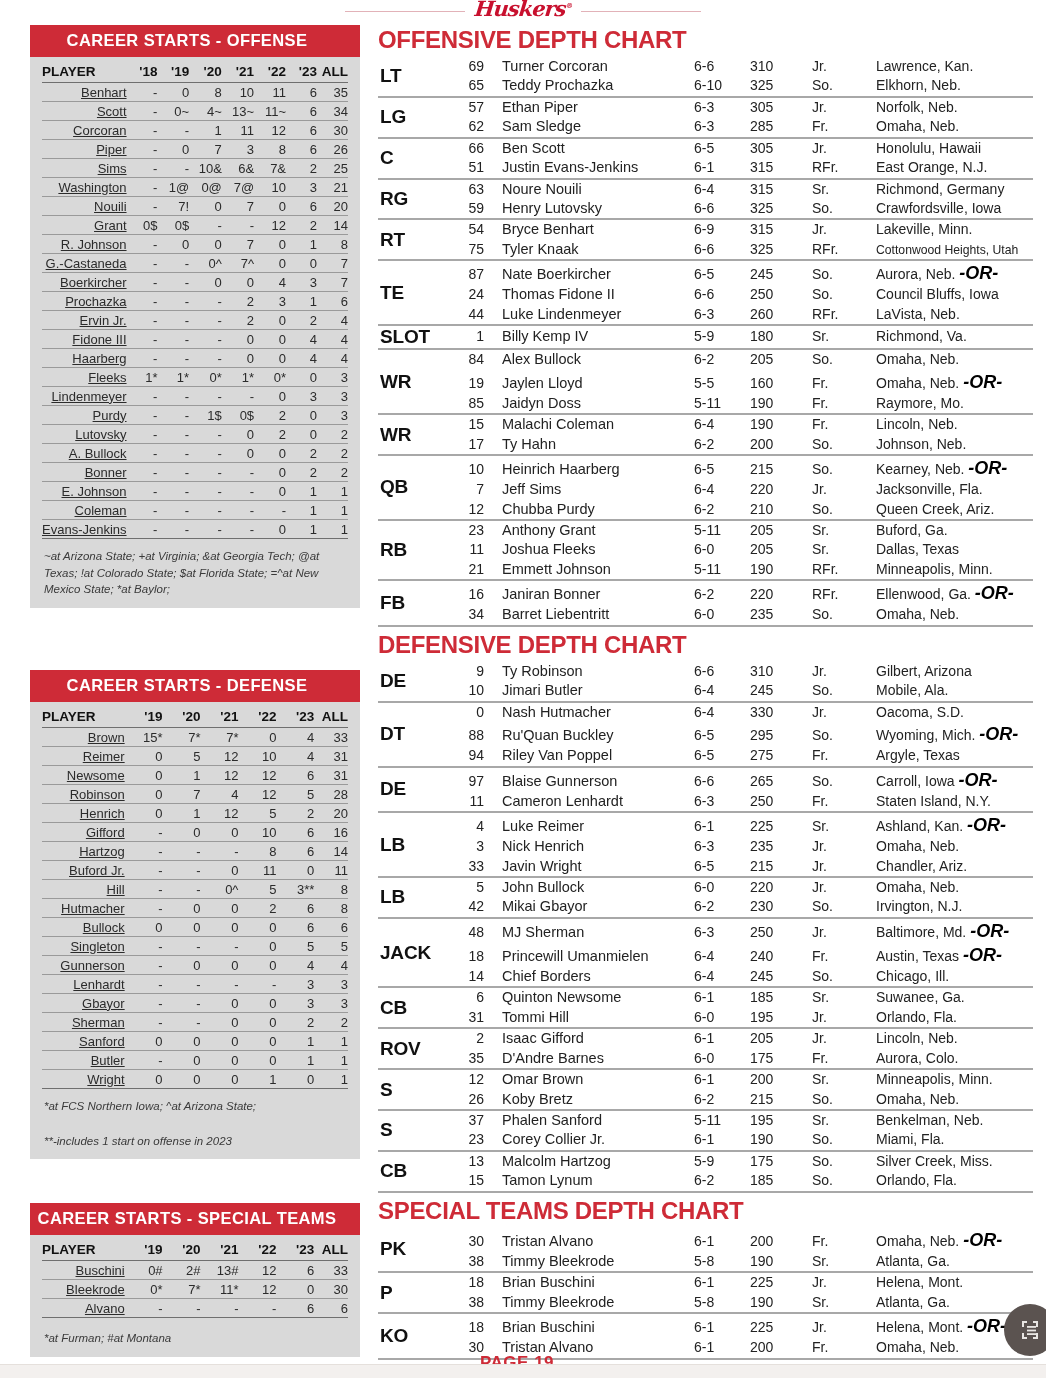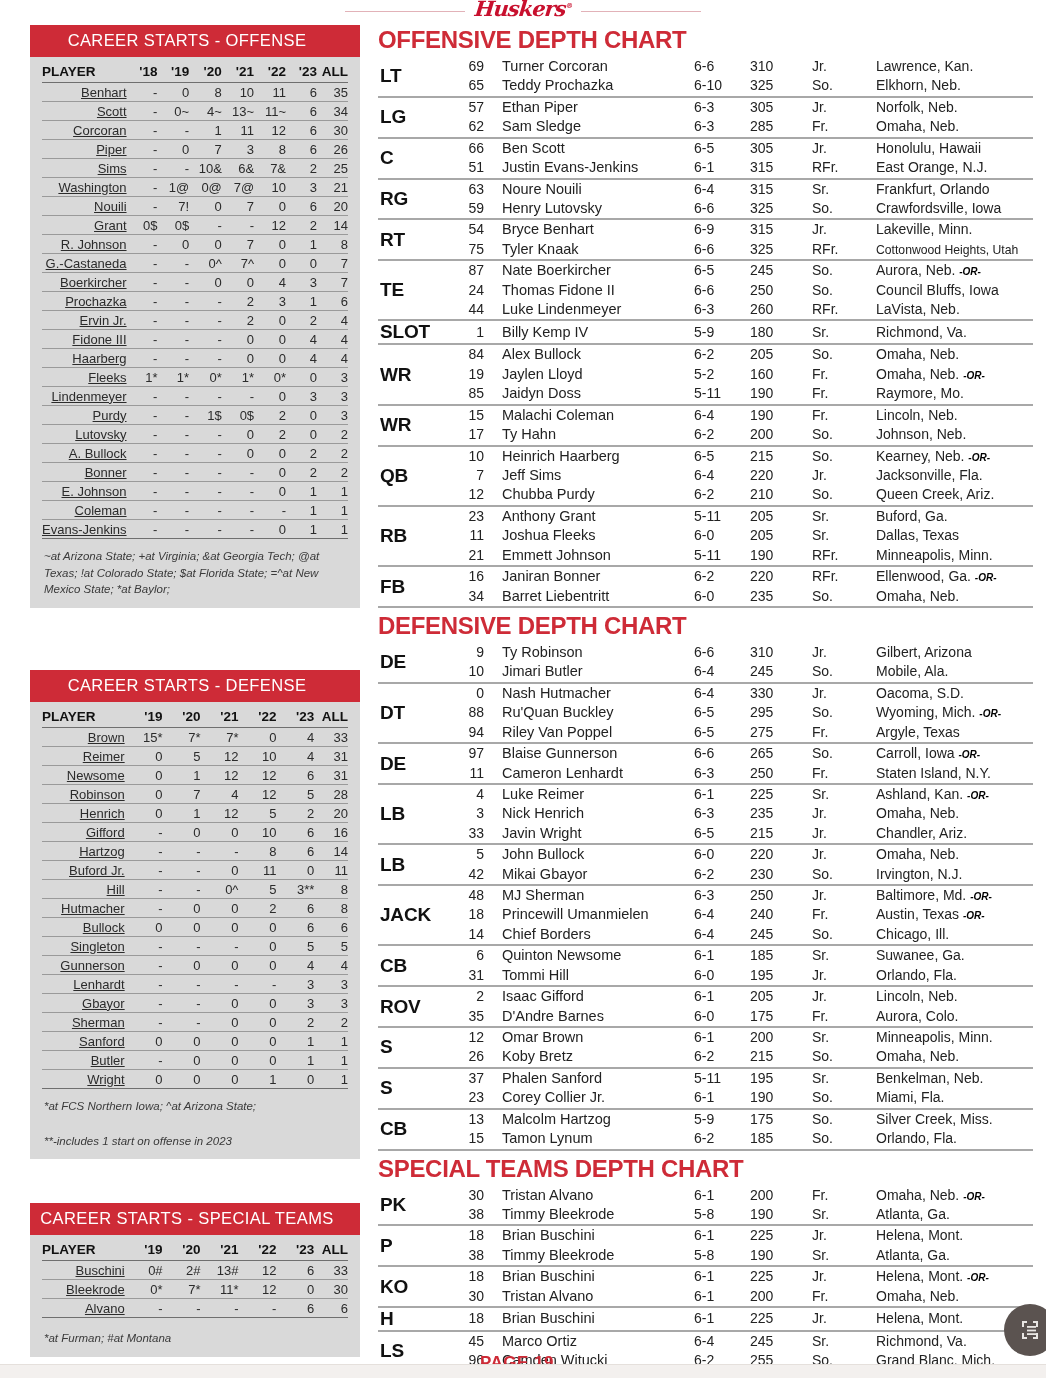--- a/index.html
+++ b/index.html
@@ -36,21 +36,21 @@
   }
   .wordmark sup { font-size: 7px; vertical-align: super; }
 
   
   .left-col {
     position: absolute; left: 30px; top: 25px; width: 330px;
   }
   .panel { background: #d9d9d9; width: 330px; margin-bottom: 0; }
   .panel-head {
     background: #ce2b37; color: #ffffff;
-    font-weight: normal; font-size: 16.5px;
+    font-weight: bold; font-size: 16.5px;
     letter-spacing: 0.4px;
     text-align: center;
     padding: 6px 16px 7px 0;
     text-transform: uppercase;
   }
   .panel-body { padding: 5px 12px 10px 12px; }
   table.stats { width: 100%; border-collapse: collapse; }
   table.stats th {
     font-size: 13.5px; font-weight: bold; color: #111;
     text-align: right; padding: 2px 0 3px 0;
@@ -100,21 +100,21 @@
   }
   .drows { flex: 1 1 auto; }
   .drow { display: flex; align-items: baseline; line-height: 1.34; }
   .c-num  { flex: 0 0 44px; text-align: right; font-size: 14px; color: #222; }
   .c-name { flex: 0 0 210px; padding-left: 18px; font-size: 14.5px; color: #222; }
   .c-ht   { flex: 0 0 56px; font-size: 14px; color: #222; }
   .c-wt   { flex: 0 0 62px; font-size: 14px; color: #222; }
   .c-cl   { flex: 0 0 64px; font-size: 14px; color: #222; }
   .c-home { flex: 1 1 auto; font-size: 14px; color: #222; white-space: nowrap; }
   .c-home.tiny { font-size: 12.2px; }
-  .orx { font-weight: bold; font-style: italic; font-size: 10px; color: #000; }
+  .orx { font-weight: bold; font-style: italic; font-size: 18px; color: #000; }
 
   
   .fab {
     position: absolute; right: -10px; bottom: 22px;
     width: 52px; height: 52px; border-radius: 50%;
     background: #5b5350;
     display: flex; align-items: center; justify-content: center;
   }
   .fab svg { width: 24px; height: 24px; }
 
@@ -724,21 +724,21 @@
       </div>
       <div class="dgroup">
         <div class="dpos">RG</div>
         <div class="drows">
           <div class="drow">
             <div class="c-num">63</div>
             <div class="c-name">Noure Nouili</div>
             <div class="c-ht">6-4</div>
             <div class="c-wt">315</div>
             <div class="c-cl">Sr.</div>
-            <div class="c-home"><span>Frankfurt, Orlando</span></div>
+            <div class="c-home"><span>Richmond, Germany</span></div>
           </div>
           <div class="drow">
             <div class="c-num">59</div>
             <div class="c-name">Henry Lutovsky</div>
             <div class="c-ht">6-6</div>
             <div class="c-wt">325</div>
             <div class="c-cl">So.</div>
             <div class="c-home"><span>Crawfordsville, Iowa</span></div>
           </div>
         </div>
@@ -813,21 +813,21 @@
             <div class="c-num">84</div>
             <div class="c-name">Alex Bullock</div>
             <div class="c-ht">6-2</div>
             <div class="c-wt">205</div>
             <div class="c-cl">So.</div>
             <div class="c-home"><span>Omaha, Neb.</span></div>
           </div>
           <div class="drow">
             <div class="c-num">19</div>
             <div class="c-name">Jaylen Lloyd</div>
-            <div class="c-ht">5-2</div>
+            <div class="c-ht">5-5</div>
             <div class="c-wt">160</div>
             <div class="c-cl">Fr.</div>
             <div class="c-home"><span>Omaha, Neb.</span> <span class="orx">-OR-</span></div>
           </div>
           <div class="drow">
             <div class="c-num">85</div>
             <div class="c-name">Jaidyn Doss</div>
             <div class="c-ht">5-11</div>
             <div class="c-wt">190</div>
             <div class="c-cl">Fr.</div>

